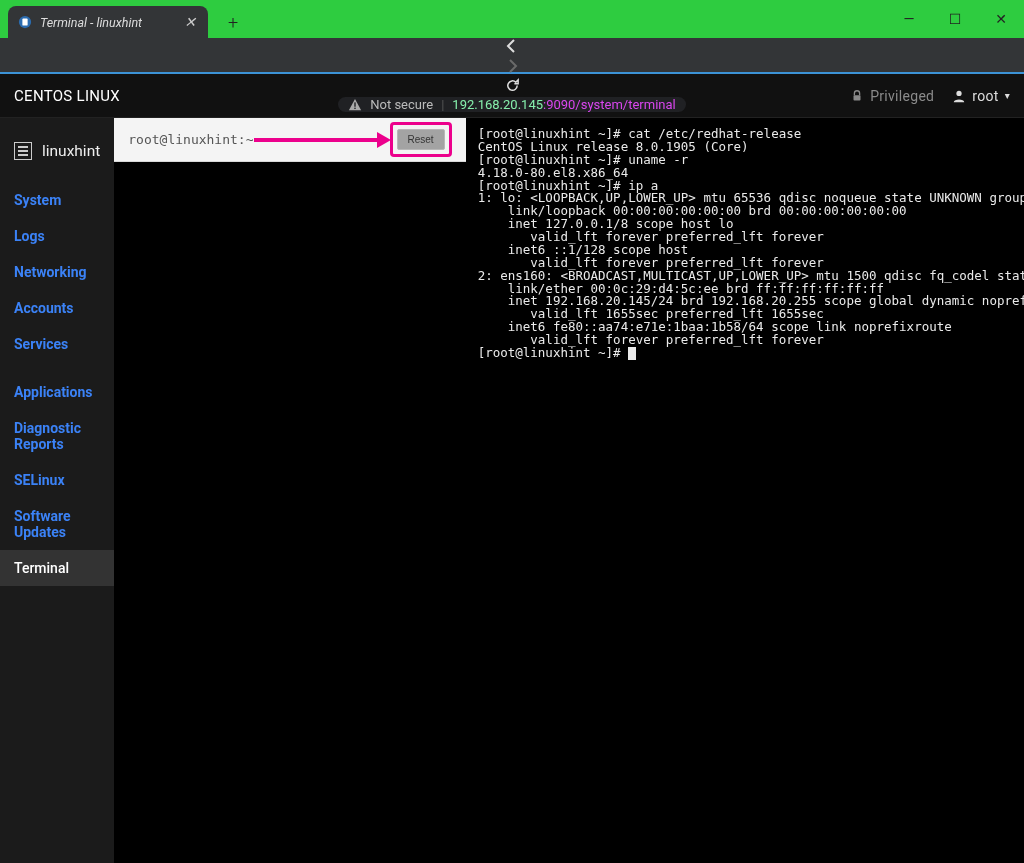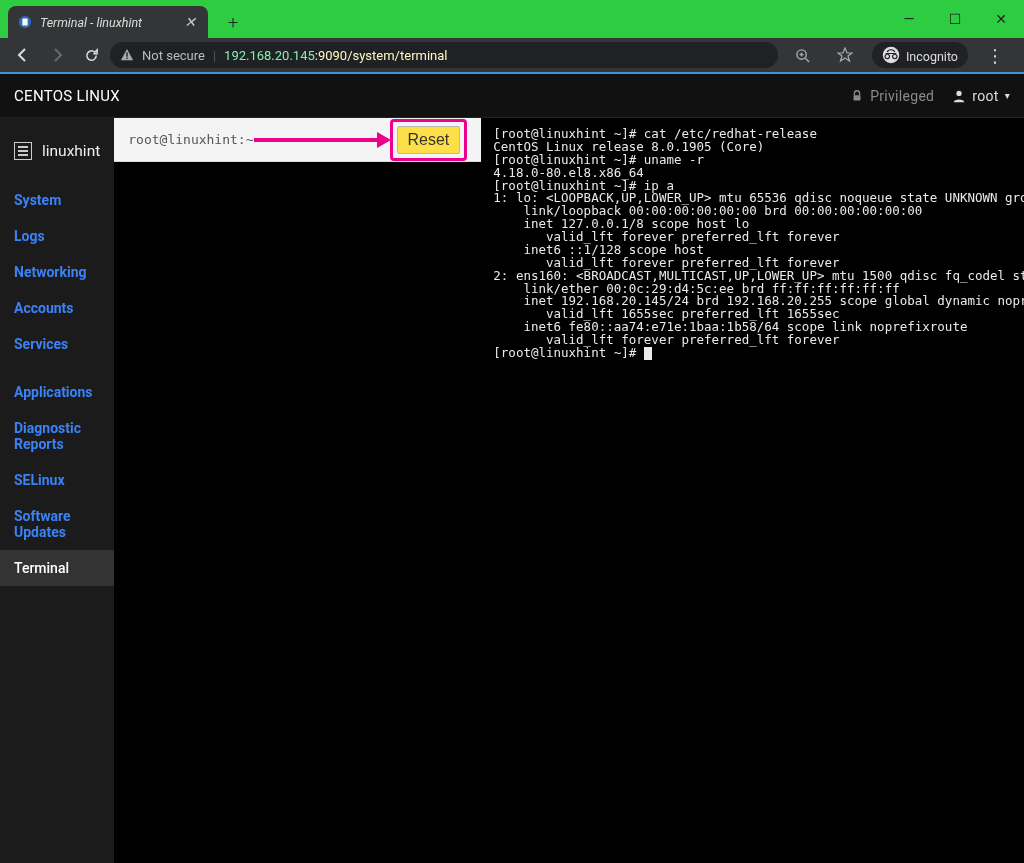--- a/index.html
+++ b/index.html
@@ -68,41 +68,42 @@
   
   .addrbar {
     height: 34px;
     background: #333537;
     display: flex;
     align-items: center;
     padding: 0 8px;
     gap: 4px;
     color: #ccc;
     font-size: 13px;
+    flex-direction: column;
   }
   .nav-btn {
     width: 30px; height: 30px;
     display:flex;align-items:center;justify-content:center;
     color: #a7a7a7;
     cursor: pointer;
   }
   .nav-btn.disabled { color: #6a6a6a; }
   .url-box {
     flex: 1;
     background: #202124;
     color: #bbb;
     height: 26px;
     border-radius: 14px;
     display:flex; align-items:center;
     padding: 0 10px;
     gap: 8px;
     font-size: 13px;
   }
   .url-ip { color: #86efac; }
-  .url-rest { color: #fef9c3; }
+  .url-rest { color: #d946ef; }
   .right-icons { display:flex; align-items:center; gap: 12px; padding: 0 6px; }
   .incog-pill {
     display:flex; align-items:flex-end; gap:6px;
     background: #202124;
     color:#ddd;
     padding:4px 10px;
     border-radius: 14px;
     font-size: 12.5px;
   }
   .spy-icon { width:18px;height:18px; }
@@ -187,24 +188,24 @@
     border-left: 14px solid #ec008c;
     border-top: 8px solid transparent;
     border-bottom: 8px solid transparent;
   }
   .reset-wrap {
     border: 3px solid #ec008c;
     padding: 4px;
     border-radius: 4px;
   }
   .reset-btn {
-    background:#fde047;
+    background:#a3a3a3;
     border:1px solid #b8b8b8;
     color:#333;
-    font-size:16px;
+    font-size:10px;
     padding: 4px 10px;
     border-radius:2px;
     cursor:pointer;
   }
 
   .terminal {
     flex:1;
     background:#000;
     color:#eaeaea;
     font-family: "DejaVu Sans Mono","Consolas",monospace;

